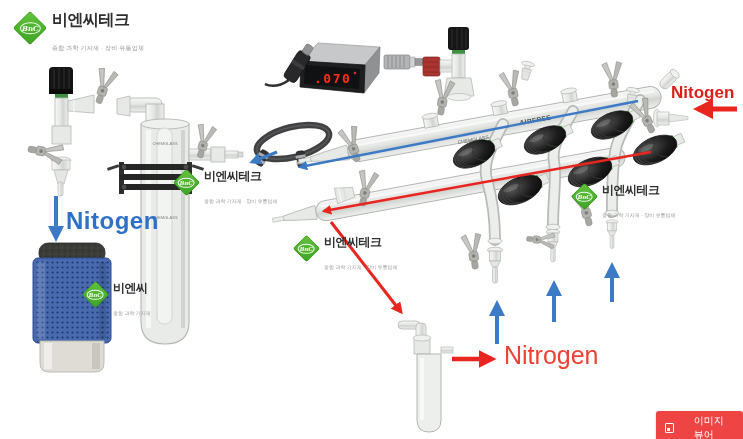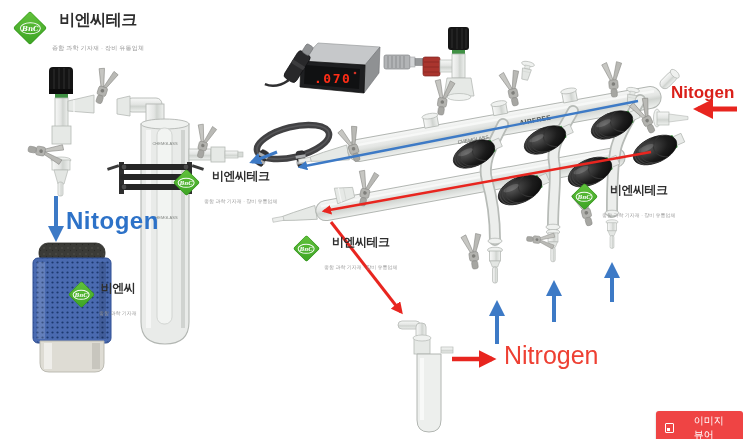--- a/index.html
+++ b/index.html
@@ -8,30 +8,30 @@
   .stage svg{position:absolute;left:0;top:0;}
 
   
   .badge{position:absolute;display:flex;gap:3px;align-items:flex-start;line-height:1;}
   .diamond{width:19px;height:19px;background:linear-gradient(135deg,#62c23c,#3da424);
            transform:rotate(45deg);border-radius:2px;flex:0 0 auto;display:flex;align-items:center;
            justify-content:center;margin:3px 5px 0 3px;box-shadow:inset 0 0 0 .5px #2f8a1d;}
   .oval{transform:rotate(-45deg);border:1px solid rgba(255,255,255,.95);border-radius:50%;
         width:15px;height:8px;color:#fff;font:italic 600 5.5px "DejaVu Serif",serif;
         display:flex;align-items:center;justify-content:center;}
-  .bt{display:flex;flex-direction:column;gap:17px;white-space:nowrap;text-align:center;}
+  .bt{display:flex;flex-direction:column;gap:17px;white-space:nowrap;}
   .bl{font-weight:700;color:#2e2e2e;font-size:12px;letter-spacing:-0.5px;}
   .bg2{font-size:5px;color:#999;}
   .b-header{left:14px;top:12px}
   .b-header .diamond{width:24px;height:24px;margin:4px 7px 0 4px}
   .b-header .oval{width:19px;height:10px;font-size:7px}
   .b-header .bl{font-size:16px}
   .b-header .bg2{font-size:6px;letter-spacing:.2px}
   .b-trap{left:174px;top:170px}
-  .b-dewar{left:69px;top:282px}
+  .b-dewar{left:83px;top:282px}
   .b-dewar .bt{max-width:38px;overflow:hidden}
   .b-mtop{left:381px;top:106px}
   .b-mtop .bt{max-width:50px;overflow:hidden}
   .b-mleft{left:294px;top:236px}
   .b-mright{left:572px;top:184px}
 
   
   .lbl{position:absolute;line-height:1;white-space:nowrap;}
   .lbl-vacuum{left:66px;top:209px;font-size:24px;color:#2d72c8;font-weight:600;letter-spacing:.5px;}
   .lbl-nitrogen{left:671px;top:84px;font-size:17px;color:#da201a;font-weight:700;}

